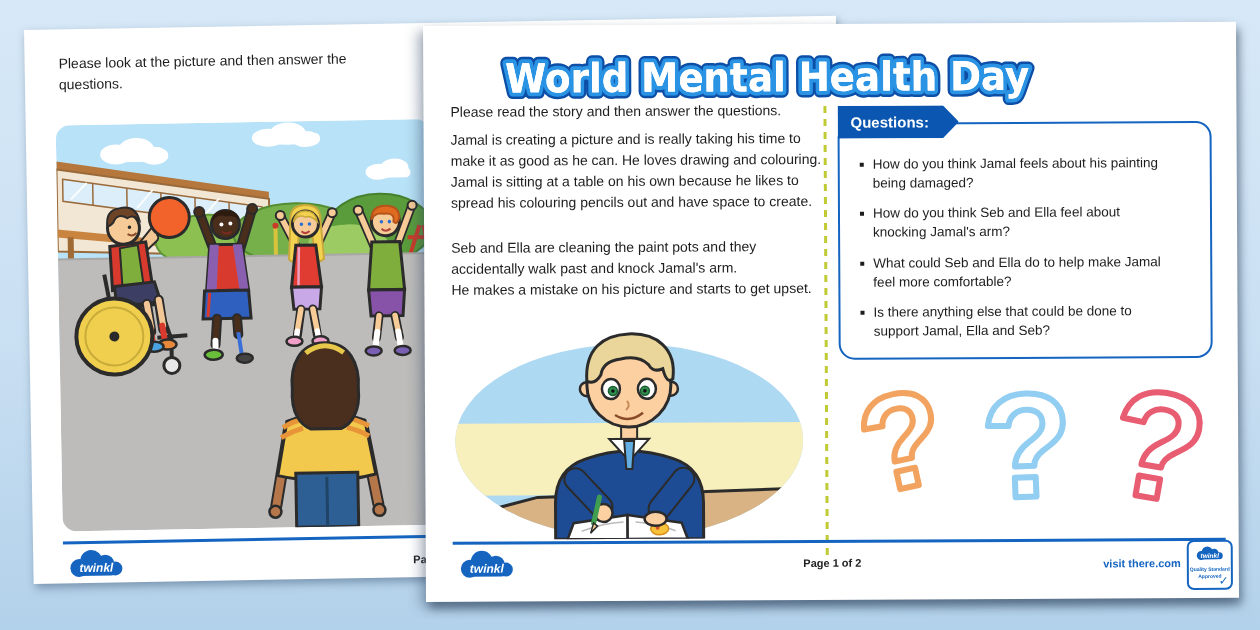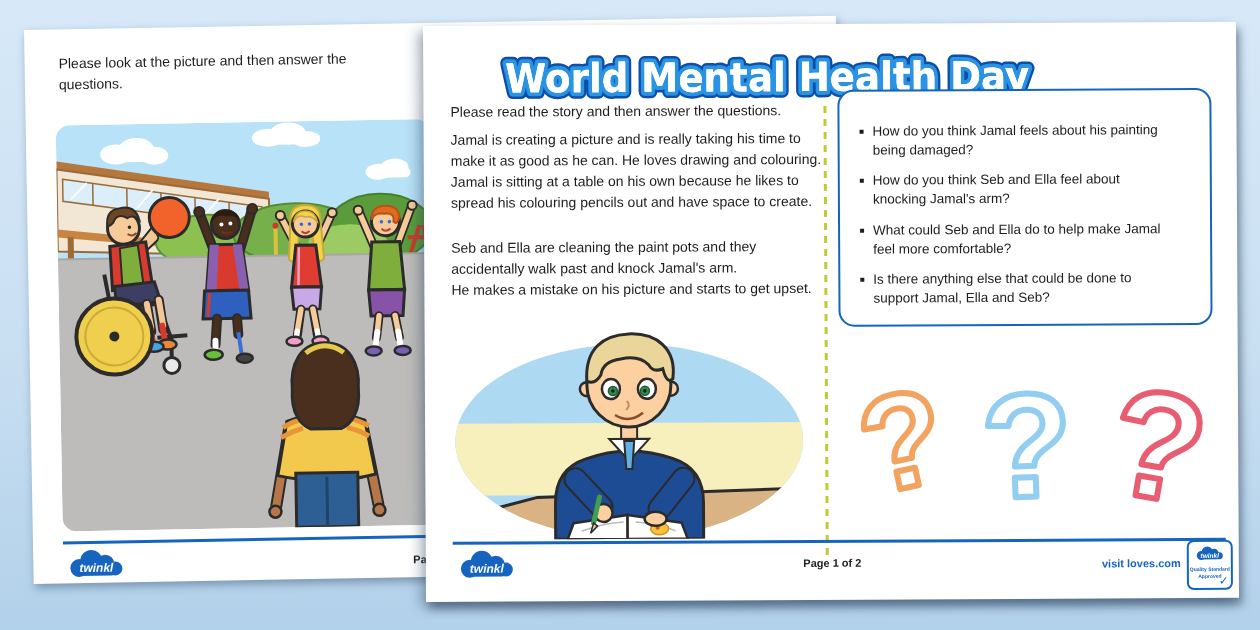--- a/index.html
+++ b/index.html
@@ -395,20 +395,21 @@
     </g>
     <circle cx="152" cy="220" r="9" fill="#fcd0a0" stroke="#2b2b2b" stroke-width="2.5"></circle>
     <ellipse cx="204" cy="226" rx="11" ry="7" fill="#fcd0a0" stroke="#2b2b2b" stroke-width="2.5"></ellipse>
     <line x1="148" y1="204" x2="142" y2="230" stroke="#3f9e4f" stroke-width="5" stroke-linecap="round"></line>
     <polygon points="142,230 139,240 146,233" fill="#f6cb97" stroke="#2b2b2b" stroke-width="1.5"></polygon>
   </svg>
 
   <div class="divider"></div>
 
   <div class="questions-area">
+    <div class="q-tab">Questions:</div>
     <div class="q-box">
       <ul>
         <li>How do you think Jamal feels about his painting being damaged?</li>
         <li>How do you think Seb and Ella feel about knocking Jamal's arm?</li>
         <li>What could Seb and Ella do to help make Jamal feel more comfortable?</li>
         <li>Is there anything else that could be done to support Jamal, Ella and Seb?</li>
       </ul>
     </div>
   </div>
 
@@ -429,21 +430,21 @@
     <g style="fill:var(--accent_blue,#1b6fc4)">
       <circle cx="16" cy="21" r="9"></circle>
         <circle cx="28" cy="14" r="11"></circle>
         <circle cx="42" cy="17" r="9"></circle>
         <circle cx="52" cy="22" r="7"></circle>
       <rect x="10" y="17" width="44" height="12" rx="6"></rect>
     </g>
     <text x="33" y="25" text-anchor="middle" font-size="12" font-style="italic" font-weight="bold" fill="#ffffff">twinkl</text>
   </svg>
   <div class="page-label page-label-front">Page 1 of 2</div>
-  <div class="visit-link">visit loves.com</div>
+  <div class="visit-link">visit there.com</div>
   <div class="badge">
     <svg width="36" height="17" viewBox="0 0 66 34">
       <g style="fill:var(--accent_blue,#1b6fc4)">
         <circle cx="16" cy="21" r="9"></circle>
           <circle cx="28" cy="14" r="11"></circle>
           <circle cx="42" cy="17" r="9"></circle>
           <circle cx="52" cy="22" r="7"></circle>
         <rect x="10" y="17" width="44" height="12" rx="6"></rect>
       </g>
       <text x="33" y="26" text-anchor="middle" font-size="13" font-style="italic" font-weight="bold" fill="#ffffff">twinkl</text>

